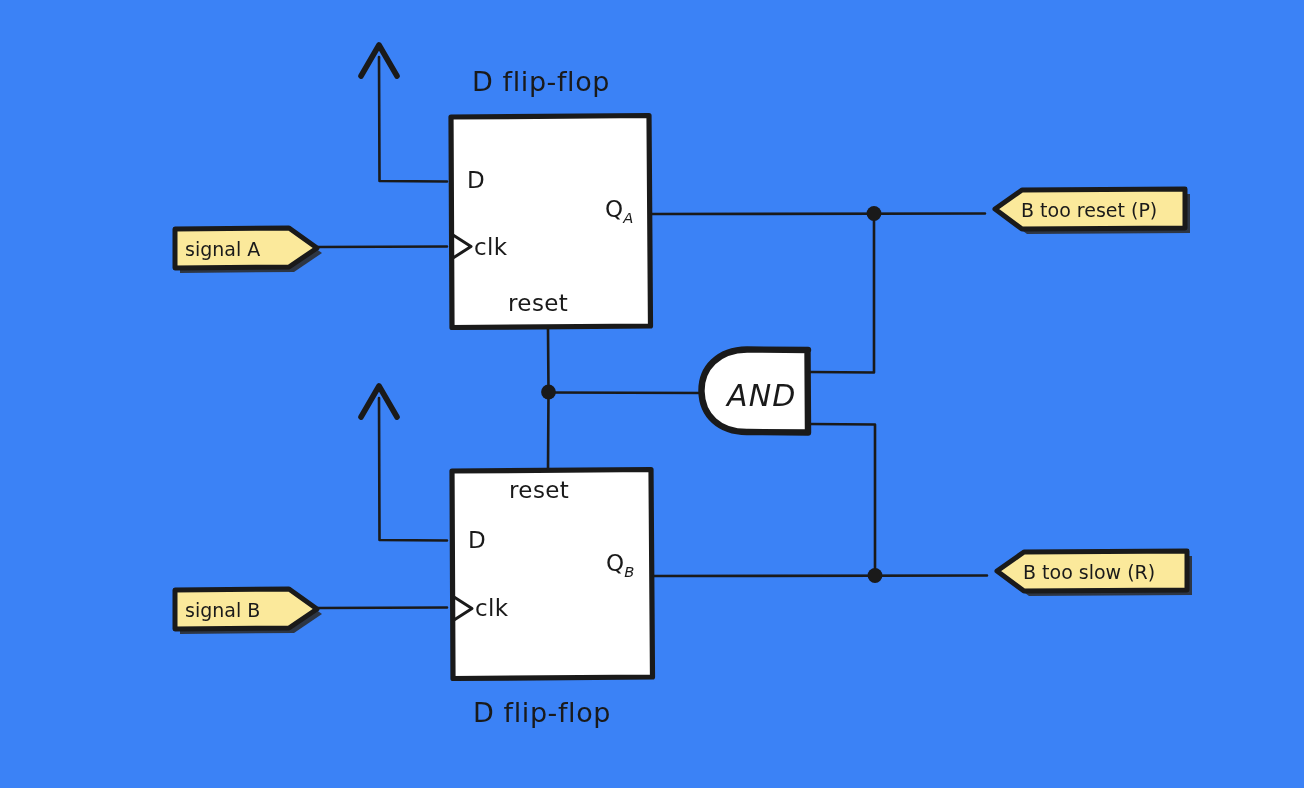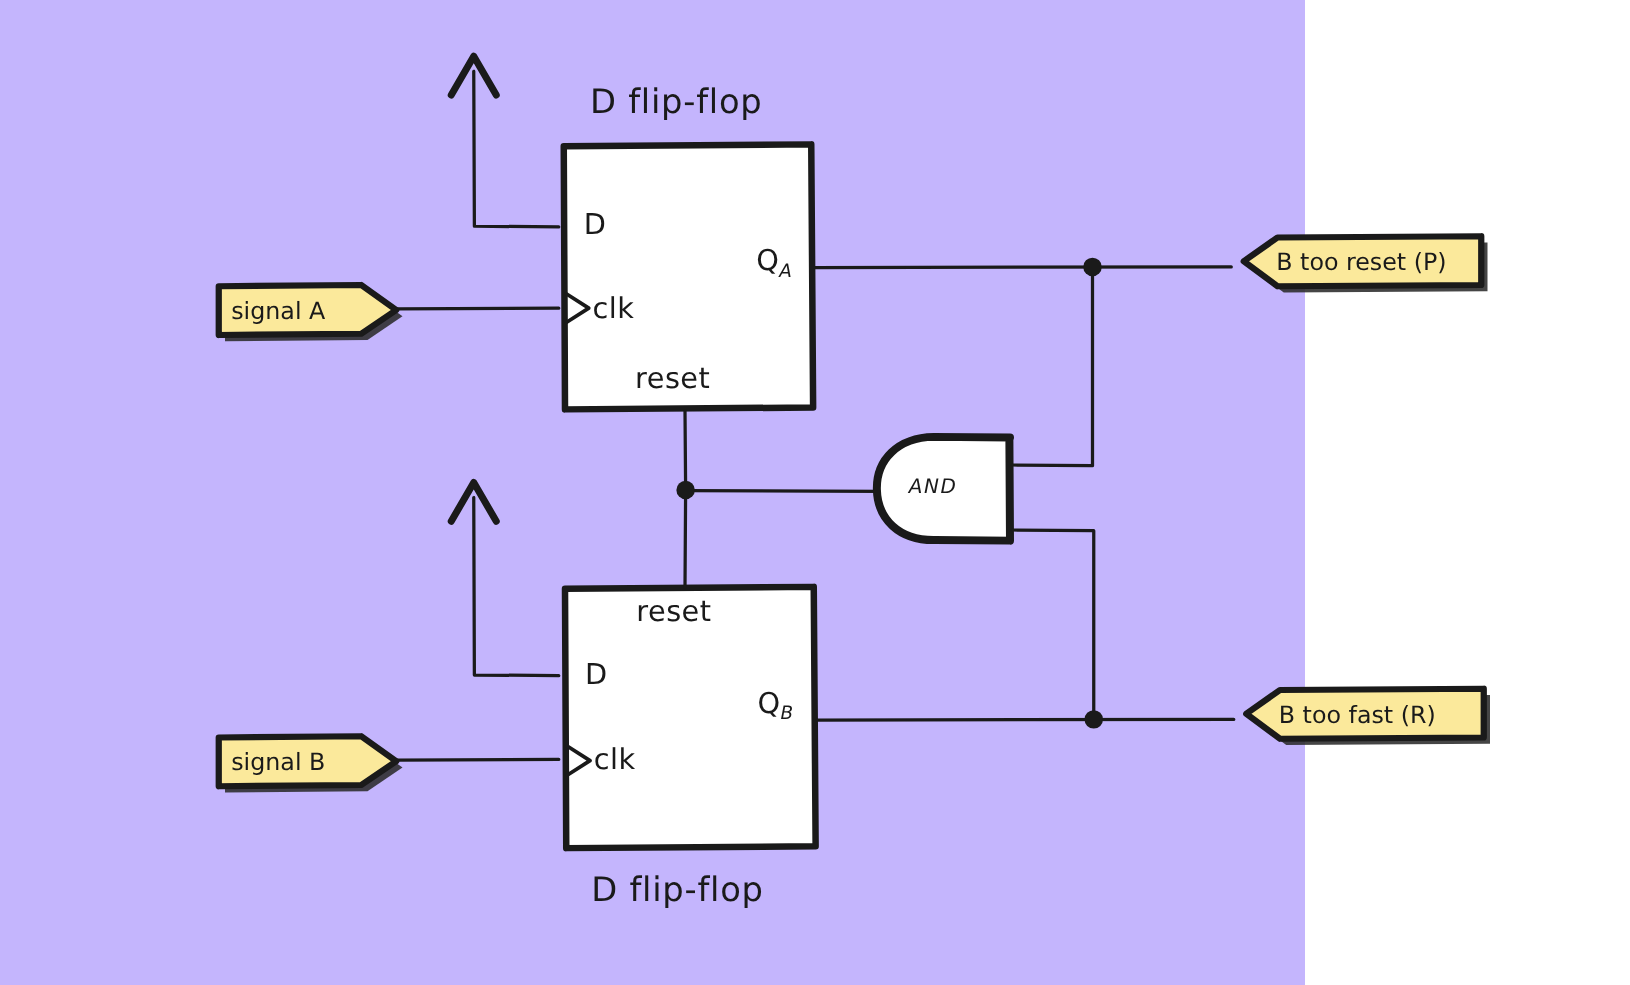--- a/index.html
+++ b/index.html
@@ -8,23 +8,23 @@
     background: #ffffff;
   }
   body {
     width: 1304px;
     height: 788px;
     font-family: "DejaVu Sans", sans-serif;
     overflow: hidden;
   }
   #canvas {
     position: relative;
-    width: 1044px;
+    width: 1304px;
     height: 788px;
-    background: #c4b5fd;
+    background: #3b82f6;
   }
   svg#diagram {
     position: absolute;
     left: 0;
     top: 0;
     width: 1304px;
     height: 788px;
   }
   .wire {
     fill: none;
@@ -93,21 +93,21 @@
   }
   .lbl-q {
     font-size: 23px;
     letter-spacing: 0.2px;
   }
   .lbl-q sub {
     font-size: 0.64em;
     font-style: italic;
   }
   .lbl-gate {
-    font-size: 16px;
+    font-size: 30px;
     font-style: italic;
     letter-spacing: 1.2px;
   }
   .tag-text {
     position: absolute;
     color: #1a1a1a;
     font-family: "DejaVu Sans", sans-serif;
     font-size: 19px;
     white-space: nowrap;
     line-height: 1;
@@ -224,15 +224,15 @@
   <div class="label lbl-title" style="left:473px; top:699px;">D flip-flop</div>
 
   <div class="label lbl-gate" style="left:727px; top:381px;">AND</div>
 
   <div class="tag-text" style="left:185px; top:240px;">signal A</div>
 
   <div class="tag-text" style="left:185px; top:601px;">signal B</div>
 
   <div class="tag-text" style="left:1021px; top:201px;">B too reset (P)</div>
 
-  <div class="tag-text" style="left:1023px; top:563px;">B too fast (R)</div>
+  <div class="tag-text" style="left:1023px; top:563px;">B too slow (R)</div>
 
 </div>
 
 </body></html>

